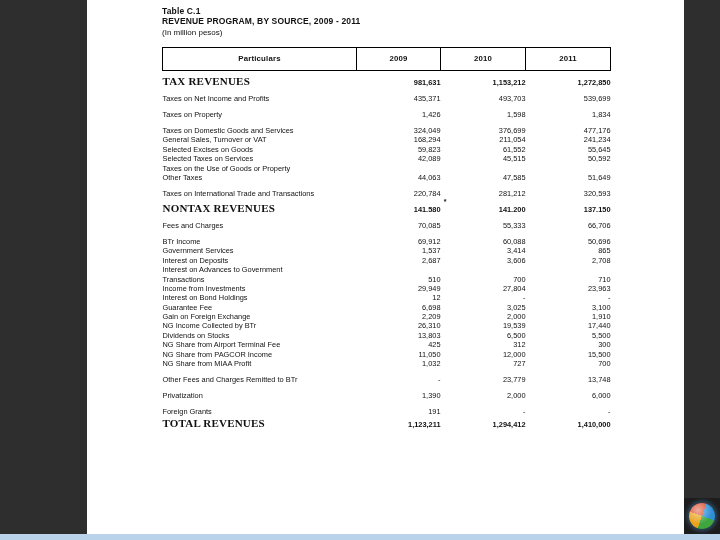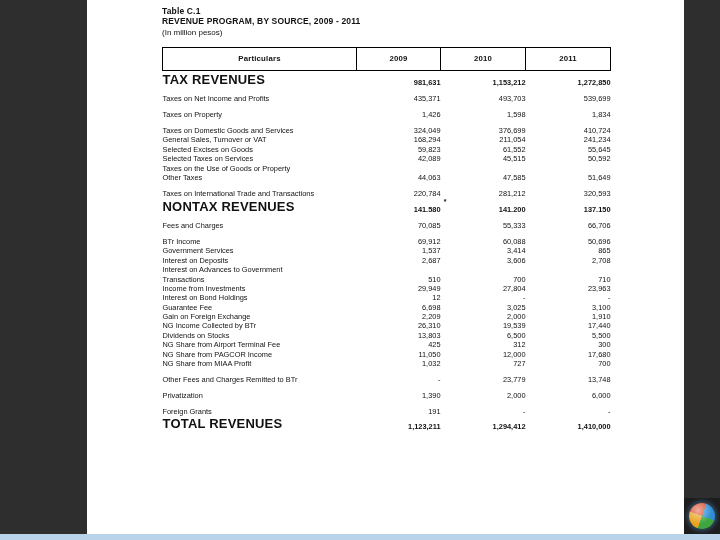--- a/index.html
+++ b/index.html
@@ -142,21 +142,21 @@
   td.lbl { text-align: left; }
   td.num { text-align: right; padding-right: 10px; }
 
   
   tr.r td { height: 10.4px; }
   tr.tight td { height: 9.4px; }
   tr.gap td { height: 16px; }
   tr.gap-sm td { height: 13px; }
 
   
-  .i0 { padding-left: 2px; font-weight: bold; letter-spacing: 0.2px; font-size: 13px; }
+  .i0 { padding-left: 2px; font-weight: bold; letter-spacing: 0.2px; font-size: 11px; font-family: Liberation Serif, serif; }
   .i1 { padding-left: 12px; }
   .i2 { padding-left: 22px; }
   .i3 { padding-left: 30px; }
 
   .b { font-weight: bold; }
 
   
   td.ruled-top {
     border-top: 1.3px solid #000;
   }
@@ -219,21 +219,21 @@
             <tr class="r gap">
               <td class="lbl i1">Taxes on Property</td>
               <td class="num">1,426</td>
               <td class="num">1,598</td>
               <td class="num">1,834</td>
             </tr>
             <tr class="r gap">
               <td class="lbl i1">Taxes on Domestic Goods and Services</td>
               <td class="num">324,049</td>
               <td class="num">376,699</td>
-              <td class="num">410,724</td>
+              <td class="num">477,176</td>
             </tr>
             <tr class="r tight">
               <td class="lbl i2">General Sales, Turnover or VAT</td>
               <td class="num ruled-top">168,294</td>
               <td class="num ruled-top">211,054</td>
               <td class="num ruled-top">241,234</td>
             </tr>
             <tr class="r tight">
               <td class="lbl i2">Selected Excises on Goods</td>
               <td class="num">59,823</td>
@@ -345,21 +345,21 @@
             <tr class="r tight">
               <td class="lbl i3">NG Share from Airport Terminal Fee</td>
               <td class="num">425</td>
               <td class="num">312</td>
               <td class="num">300</td>
             </tr>
             <tr class="r tight">
               <td class="lbl i3">NG Share from PAGCOR Income</td>
               <td class="num">11,050</td>
               <td class="num">12,000</td>
-              <td class="num">17,680</td>
+              <td class="num">15,500</td>
             </tr>
             <tr class="r tight">
               <td class="lbl i3">NG Share from MIAA Profit</td>
               <td class="num">1,032</td>
               <td class="num">727</td>
               <td class="num">700</td>
             </tr>
             <tr class="r gap">
               <td class="lbl i1">Other Fees and Charges Remitted to BTr</td>
               <td class="num">-</td>

